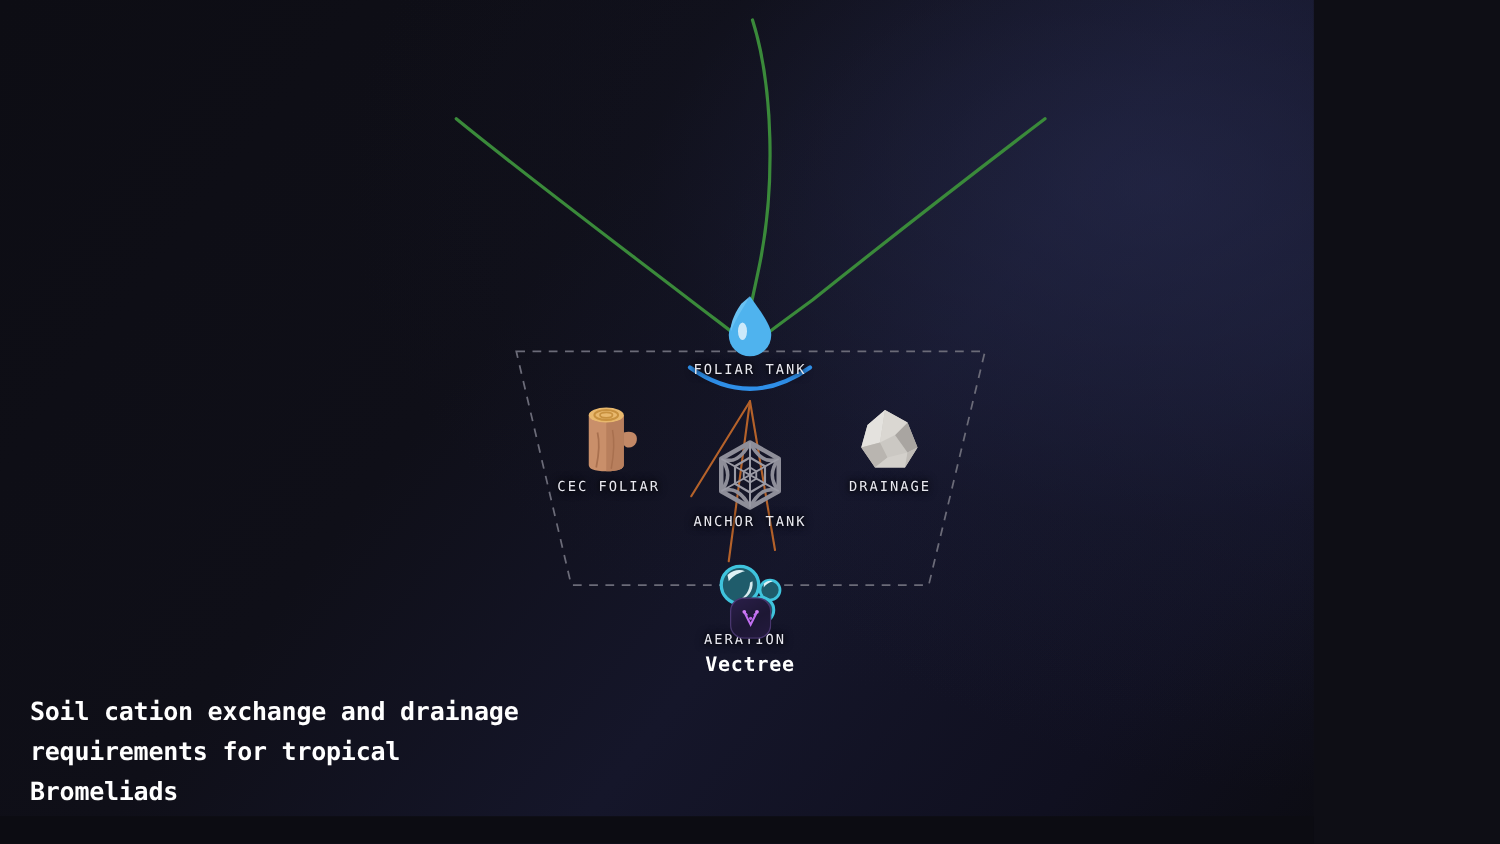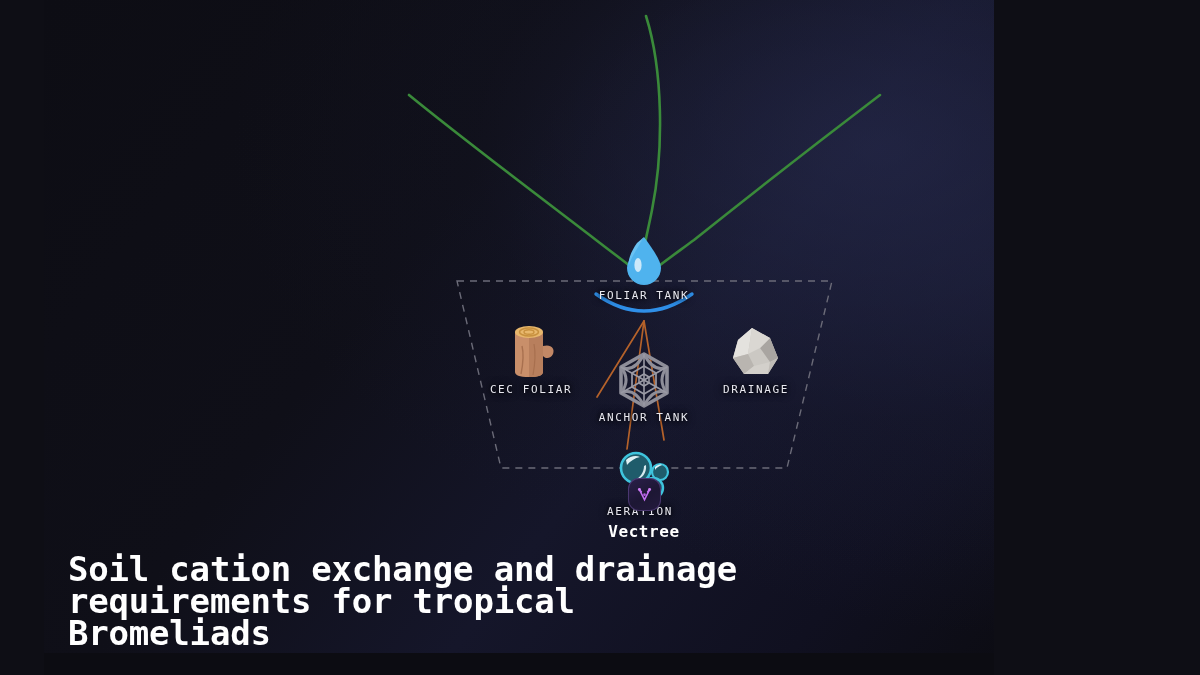--- a/index.html
+++ b/index.html
@@ -2,29 +2,28 @@
 <html><head>
 <meta charset="utf-8">
 <style>
   html, body {
     margin: 0;
     padding: 0;
     background: #0e0e15;
   }
   #stage {
     position: relative;
-    width: 950px;
+    width: 1051px;
     height: 675px;
     overflow: hidden;
     background:
       radial-gradient(ellipse 900px 600px at 88% 22%, rgba(40,44,80,0.55) 0%, rgba(24,26,48,0.18) 45%, rgba(14,14,21,0) 72%),
       radial-gradient(ellipse 700px 520px at 100% 40%, rgba(34,38,70,0.40) 0%, rgba(14,14,21,0) 70%),
       linear-gradient(128deg, #0d0d14 0%, #0f0f18 38%, #15162a 62%, #101020 85%, #0c0c13 100%);
     font-family: "DejaVu Sans Mono", "Liberation Mono", monospace;
-    margin-left: 44px;
   }
   #stage::after {
     content: "";
     position: absolute;
     left: 0; right: 0; bottom: 0; height: 22px;
     background: #0c0c12;
     pointer-events: none;
   }
 
   .layer {
@@ -71,21 +70,21 @@
   .brand-name {
     color: #ffffff;
     font-family: "DejaVu Sans Mono", "Liberation Mono", monospace;
     font-size: 16px;
     font-weight: bold;
     letter-spacing: 0.6px;
   }
   .headline {
     color: #ffffff;
     font-family: "DejaVu Sans Mono", "Liberation Mono", monospace;
-    font-size: 34px;
+    font-size: 20px;
     font-weight: bold;
     line-height: 32px;
     letter-spacing: -0.2px;
     max-width: 760px;
     margin: 0;
     white-space: pre-line;
   }
   .url {
     position: absolute;
     right: 24px;

